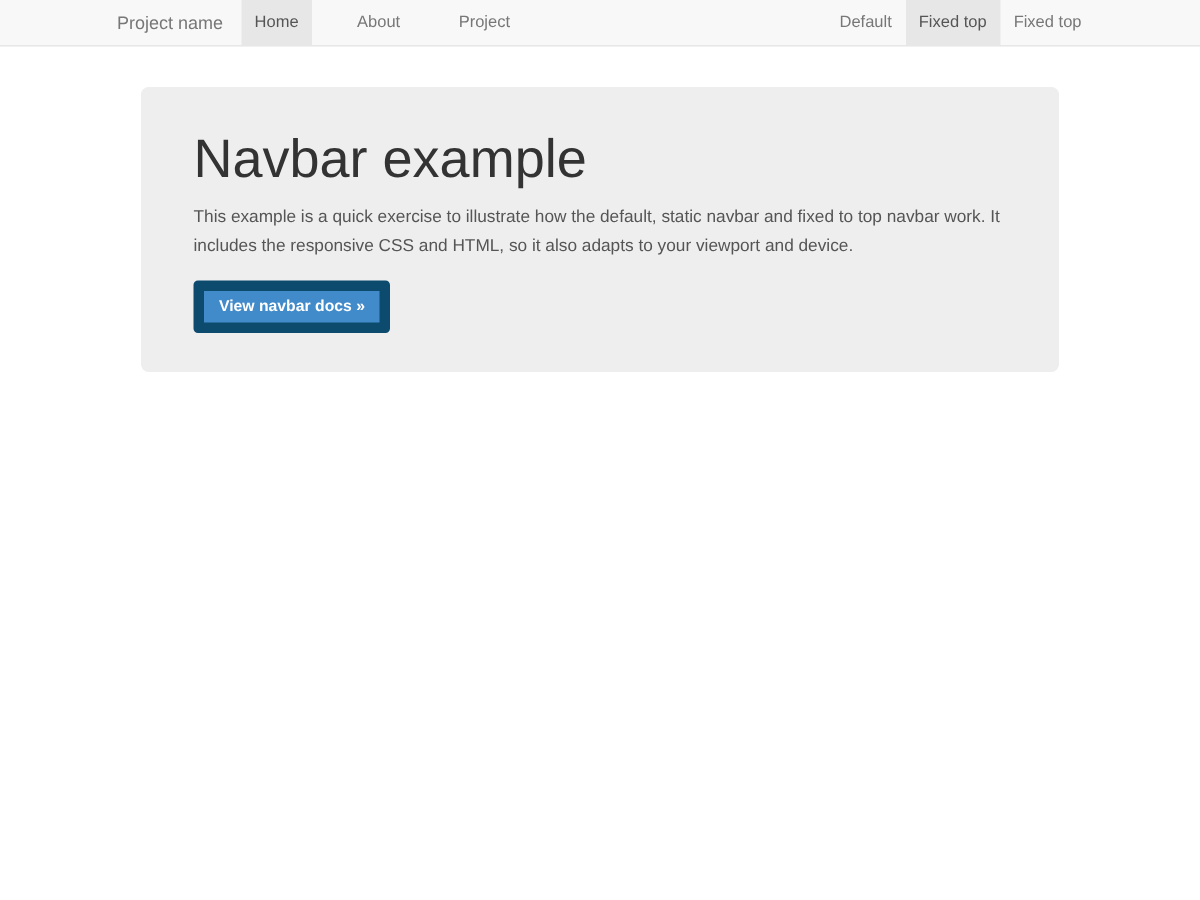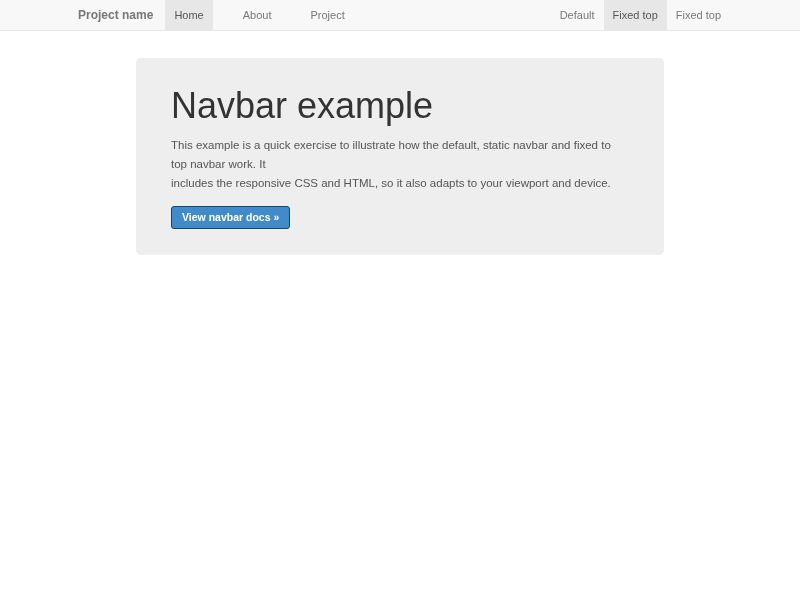--- a/index.html
+++ b/index.html
@@ -27,21 +27,20 @@
     align-items: stretch;
   }
   .brand {
     display: block;
     line-height: 30px;
     padding: 0 8px;
     font-size: 12px;
     color: #777777;
     text-decoration: none;
     white-space: nowrap;
-    font-weight: bold;
   }
   ul.nav {
     list-style: none;
     margin: 0;
     padding: 0;
     display: flex;
     align-items: stretch;
   }
   ul.nav-left { margin-left: 4px; gap: 21px; }
   ul.nav-right { margin-left: auto; align-items: flex-end; }
@@ -65,21 +64,21 @@
     height: 0;
     border-left: 3px solid transparent;
     border-right: 3px solid transparent;
     border-top: 4px solid #777777;
     margin-left: 4px;
     vertical-align: middle;
   }
 
   
   .container {
-    width: 528px;
+    width: 612px;
     margin: 0 auto;
   }
   .jumbotron {
     margin-top: 27px;
     background: #eeeeee;
     border-radius: 5px;
     padding: 28px 35px 26px 35px;
   }
   .jumbotron h1 {
     margin: 0 0 10px 0;
@@ -97,21 +96,21 @@
   }
   .jumbotron p span { display: block; }
   .btn-primary {
     display: inline-block;
     padding: 4px 10px;
     font-size: 10.5px;
     font-weight: bold;
     line-height: 1.3;
     color: #ffffff;
     background: #428bca;
-    border: 1px solid #0c4a6e;
+    border: 7px solid #0c4a6e;
     border-radius: 3px;
     text-decoration: none;
     cursor: pointer;
   }
 </style>
 </head>
 <body>
 
 <nav class="navbar">
   <div class="navbar-inner">

